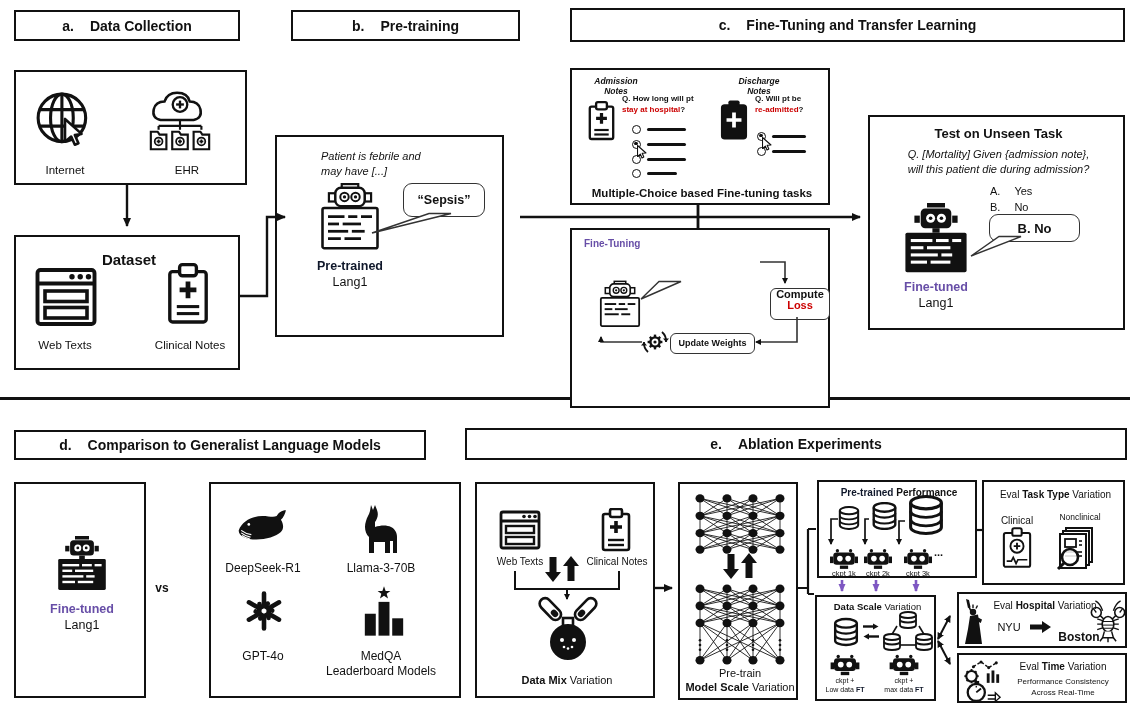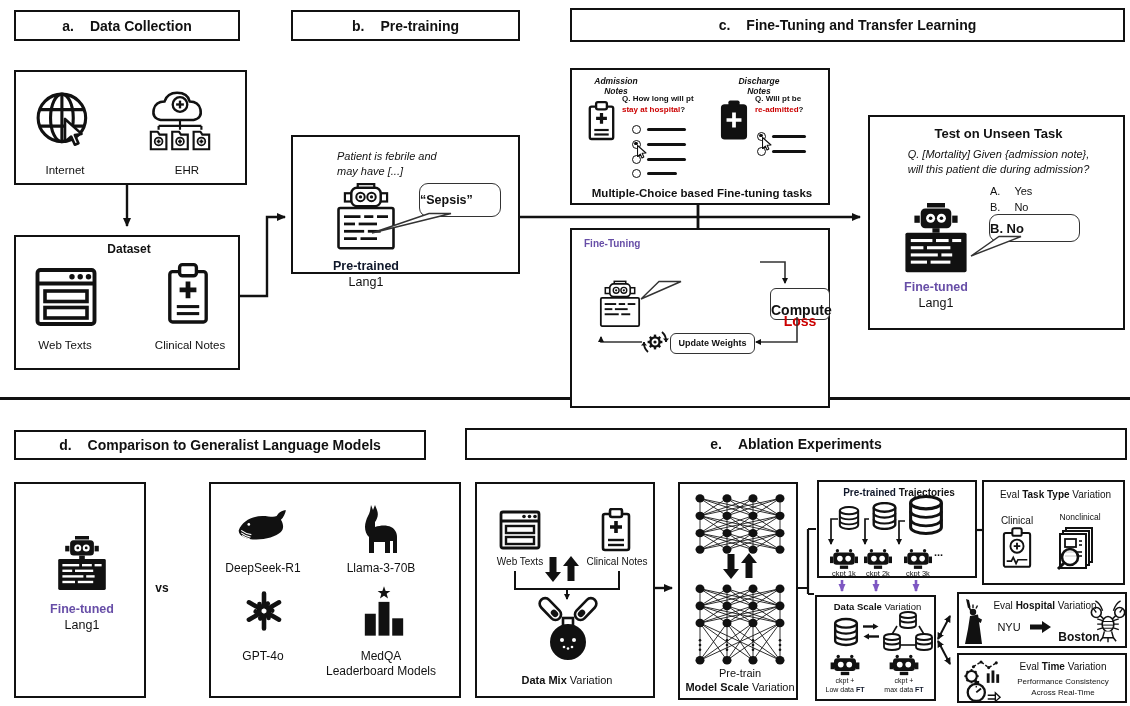--- a/index.html
+++ b/index.html
@@ -12,21 +12,21 @@
   .left{text-align:left;}
   .b{font-weight:bold;}
   .i{font-style:italic;}
   .blue{color:#0f172a;font-weight:bold;}
   .purple{color:#674EA7;font-weight:bold;}
   .red{color:#CC0000;font-weight:bold;}
   .green{color:#6AA84F;font-weight:bold;}
   .icon-abs{position:absolute;z-index:3;}
   .icon-top{position:absolute;z-index:6;}
   .bubble{position:absolute;border:1.8px solid #333;border-radius:9px;background:#fff;z-index:4;
-          display:flex;align-items:center;font-weight:bold;box-sizing:border-box;}
+          display:flex;align-items:center;justify-content:center;font-weight:bold;box-sizing:border-box;}
   .rbox{position:absolute;border:1.5px solid #333;border-radius:6px;background:#fff;z-index:4;
         text-align:center;box-sizing:border-box;}
   .radio{position:absolute;width:9px;height:9px;border:1.6px solid #111;border-radius:50%;
          background:#fff;box-sizing:border-box;z-index:4;}
   .radio.sel::after{content:"";position:absolute;left:1.1px;top:1.1px;width:3.6px;height:3.6px;
          background:#111;border-radius:50%;}
   .optline{position:absolute;height:3px;background:#111;border-radius:1.5px;z-index:4;}
   #arrow-layer{position:absolute;left:0;top:0;z-index:5;pointer-events:none;}
   .divider{position:absolute;left:0;top:397px;width:1130px;height:3px;background:#111;z-index:1;}
   .optrow{display:flex;gap:14px;}
@@ -88,42 +88,42 @@
           <line x1="34" y1="52" x2="38" y2="52"></line>
         <circle cx="58" cy="52" r="4" fill="#fff"></circle>
           <line x1="58" y1="50" x2="58" y2="54"></line>
           <line x1="56" y1="52" x2="60" y2="52"></line>
       </g>
     </svg>
     <div class="lbl" style="left:131px;top:92px;width:80px;font-size:11.5px;">EHR</div>
   </div>
 
   <div class="box" style="left:14px;top:235px;width:226px;height:135px;">
-    <div class="lbl b" style="left:0;top:6px;width:226px;font-size:12px;">Dataset</div>
+    <div class="lbl b" style="left:0;top:14px;width:226px;font-size:15px;">Dataset</div>
     <svg class="icon-abs" style="left:18px;top:30px;" width="64" height="60" viewBox="0 0 42 40">
       <rect x="2" y="2" width="38" height="36" rx="2" fill="#fff" stroke="#111" stroke-width="2.6"></rect>
       <line x1="2" y1="11" x2="40" y2="11" stroke="#111" stroke-width="2.6"></line>
       <circle cx="25" cy="6.5" r="1.8" fill="#111"></circle>
         <circle cx="30.5" cy="6.5" r="1.8" fill="#111"></circle>
         <circle cx="36" cy="6.5" r="1.8" fill="#111"></circle>
       <rect x="7" y="16" width="28" height="7" fill="#fff" stroke="#111" stroke-width="2.4"></rect>
       <rect x="7" y="27" width="28" height="7" fill="#fff" stroke="#111" stroke-width="2.4"></rect>
     </svg>
     <div class="lbl" style="left:9px;top:102px;width:80px;font-size:11.5px;">Web Texts</div>
     <svg class="icon-abs" style="left:151px;top:24px;" width="42" height="66" viewBox="0 0 30 44">
       <rect x="2" y="6" width="26" height="36" rx="2" fill="#fff" stroke="#111" stroke-width="2.4"></rect>
       <rect x="9" y="1" width="12" height="8" rx="2" fill="#fff" stroke="#111" stroke-width="2.4"></rect>
       <path d="M15,13 v12 M9,19 h12" stroke="#111" stroke-width="3.4"></path>
       <line x1="7" y1="31" x2="23" y2="31" stroke="#111" stroke-width="2.2"></line>
       <line x1="7" y1="36" x2="23" y2="36" stroke="#111" stroke-width="2.2"></line>
     </svg>
     <div class="lbl" style="left:131px;top:102px;width:86px;font-size:11.5px;">Clinical Notes</div>
   </div>
 
-  <div class="box" style="left:291px;top:135px;width:229px;height:139px;">
+  <div class="box" style="left:275px;top:135px;width:229px;height:202px;">
     <div class="lbl i left" style="left:44px;top:12px;width:175px;font-size:11px;line-height:15px;">
       <div>Patient is febrile and</div>
       <div>may have [...]</div>
     </div>
     <svg class="icon-abs" style="left:40px;top:46px;" width="66" height="70" viewBox="0 0 72 74">
       <rect x="13" y="10" width="7" height="9" fill="#fff" stroke="#111" stroke-width="2.4"></rect>
       <rect x="52" y="10" width="7" height="9" fill="#fff" stroke="#111" stroke-width="2.4"></rect>
       <rect x="27" y="0" width="18" height="6" fill="#fff" stroke="#111" stroke-width="2.4"></rect>
       <rect x="20" y="4" width="32" height="20" rx="6" fill="#fff" stroke="#111" stroke-width="2.6"></rect>
       <circle cx="30" cy="14" r="4.6" fill="#fff" stroke="#111" stroke-width="2.2"></circle>
@@ -217,21 +217,21 @@
       <g fill="#111">
         <rect x="12" y="34" width="18" height="3"></rect>
           <rect x="34" y="34" width="10" height="3"></rect>
           <rect x="48" y="34" width="12" height="3"></rect>
         <rect x="12" y="42" width="12" height="3"></rect>
           <rect x="28" y="42" width="20" height="3"></rect>
         <rect x="12" y="50" width="22" height="3"></rect>
           <rect x="38" y="50" width="14" height="3"></rect>
       </g>
     </svg>
-    <div class="rbox" style="left:198px;top:58px;width:60px;height:32px;font-size:14px;line-height:11px;padding-top:16px;">
+    <div class="rbox" style="left:198px;top:58px;width:60px;height:32px;font-size:11px;line-height:11px;padding-top:0;">
       <div class="b">Compute</div>
       <div class="red">Loss</div>
     </div>
     <div class="rbox" style="left:98px;top:103px;width:85px;height:21px;font-size:9px;line-height:19px;font-weight:bold;">
       <span>Update Weights</span>
     </div>
   </div>
   <svg class="icon-top" style="left:641px;top:328px;" width="28" height="28" viewBox="0 0 28 28">
     <circle cx="14" cy="14" r="13" fill="#fff"></circle>
     <path d="M21,4 A12,12 0 0 1 25,14" fill="none" stroke="#111" stroke-width="1.8"></path>
@@ -549,21 +549,21 @@
         <circle cx="90" cy="71" r="1.3" fill="#111"></circle>
       </svg>
     <div class="lbl" style="left:0;top:183px;width:120px;font-size:11px;">Pre-train</div>
     <div class="lbl" style="left:0;top:197px;width:120px;font-size:11px;">
       <span class="b">Model Scale</span><span> Variation</span>
     </div>
   </div>
 
   <div class="box" style="left:817px;top:480px;width:160px;height:98px;">
     <div class="lbl b" style="left:0;top:5px;width:160px;font-size:10px;">
-      <span class="blue">Pre-trained</span><span> Trajectories</span>
+      <span class="blue">Pre-trained</span><span> Performance</span>
     </div>
     <svg class="icon-abs" style="left:19px;top:24px;" width="22" height="24" viewBox="0 0 24 26">
       <path d="M2,5 V21 A10,4 0 0 0 22,21 V5" fill="#fff" stroke="#111" stroke-width="2.2"></path>
       <ellipse cx="12" cy="5" rx="10" ry="4" fill="#fff" stroke="#111" stroke-width="2.2"></ellipse>
       <path d="M2,10.5 A10,4 0 0 0 22,10.5 M2,16 A10,4 0 0 0 22,16" fill="none" stroke="#111" stroke-width="2"></path>
     </svg>
     <svg class="icon-abs" style="left:52px;top:20px;" width="27" height="28" viewBox="0 0 24 26">
       <path d="M2,5 V21 A10,4 0 0 0 22,21 V5" fill="#fff" stroke="#111" stroke-width="2.2"></path>
       <ellipse cx="12" cy="5" rx="10" ry="4" fill="#fff" stroke="#111" stroke-width="2.2"></ellipse>
       <path d="M2,10.5 A10,4 0 0 0 22,10.5 M2,16 A10,4 0 0 0 22,16" fill="none" stroke="#111" stroke-width="2"></path>

